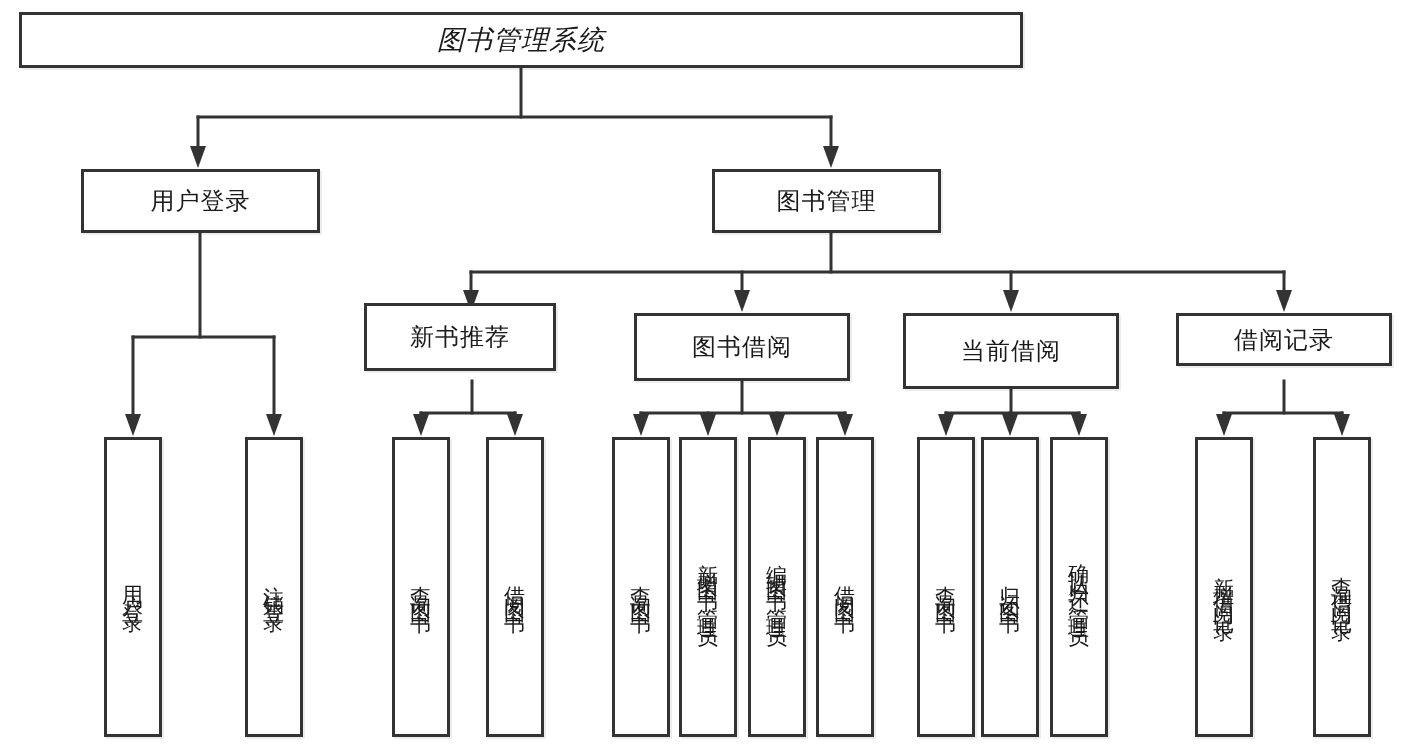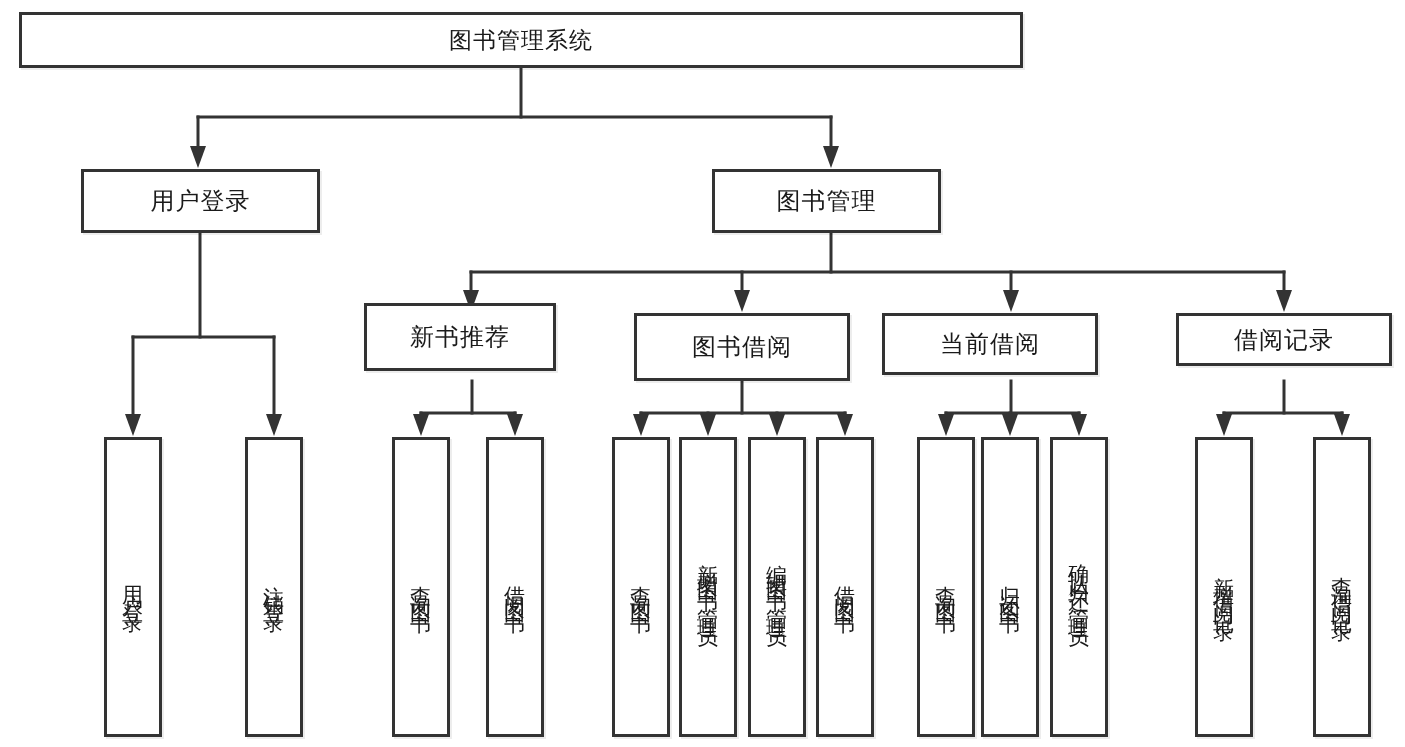--- a/index.html
+++ b/index.html
@@ -41,21 +41,21 @@
     align-items: center;
     justify-content: center;
     color: var(--text);
     box-shadow: 2px 2px 0 rgba(0,0,0,0.07);
   }
   .hbox {
     font-size: 24px;
     letter-spacing: 1px;
     white-space: nowrap;
   }
-  .rootbox { font-size: 23px; }
+  .rootbox { font-size: 27px; font-style: italic; }
   .vbox {
     writing-mode: vertical-rl;
     text-orientation: mixed;
     font-size: 21px;
     letter-spacing: 9px;
     line-height: 1;
   }
 
   .watermark {
     position: absolute;
@@ -135,21 +135,21 @@
     <polygon points="1334,414 1350,414 1342,436"></polygon>
   </svg>
 
   <div class="box hbox rootbox" style="left:19px;top:12px;width:1004px;height:56px">图书管理系统</div>
 
   <div class="box hbox" style="left:81px;top:169px;width:239px;height:64px">用户登录</div>
   <div class="box hbox" style="left:712px;top:169px;width:229px;height:64px">图书管理</div>
 
   <div class="box hbox" style="left:364px;top:303px;width:192px;height:68px">新书推荐</div>
   <div class="box hbox" style="left:634px;top:313px;width:216px;height:68px">图书借阅</div>
-  <div class="box hbox" style="left:882px;top:313px;width:216px;height:62px">当前借阅</div>
+  <div class="box hbox" style="left:903px;top:313px;width:216px;height:76px">当前借阅</div>
   <div class="box hbox" style="left:1176px;top:313px;width:216px;height:53px">借阅记录</div>
 
   <div class="box vbox" style="left:104px;top:437px;width:58px;height:300px">用户登录</div>
   <div class="box vbox" style="left:245px;top:437px;width:58px;height:300px">注销登录</div>
 
   <div class="box vbox" style="left:392px;top:437px;width:58px;height:300px">查询图书</div>
   <div class="box vbox" style="left:486px;top:437px;width:58px;height:300px">借阅图书</div>
 
   <div class="box vbox" style="left:612px;top:437px;width:58px;height:300px">查询图书</div>
   <div class="box vbox" style="left:679px;top:437px;width:58px;height:300px">新增图书（管理员）</div>

